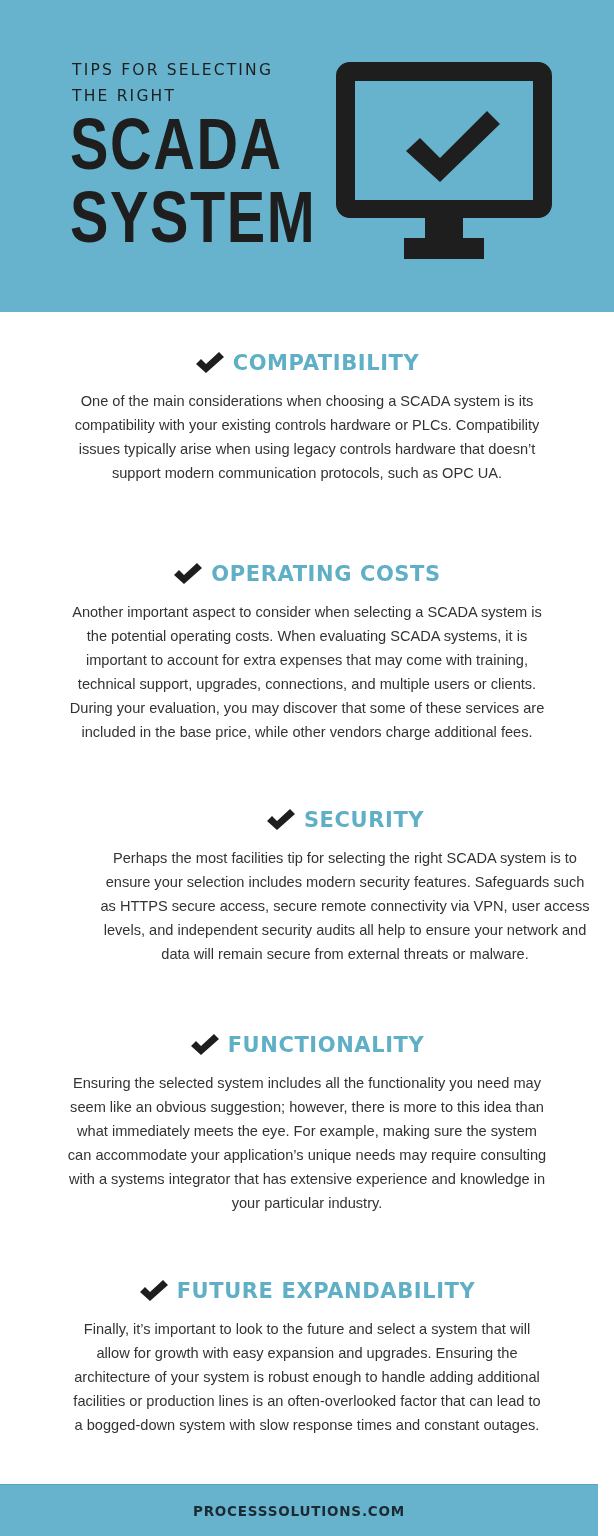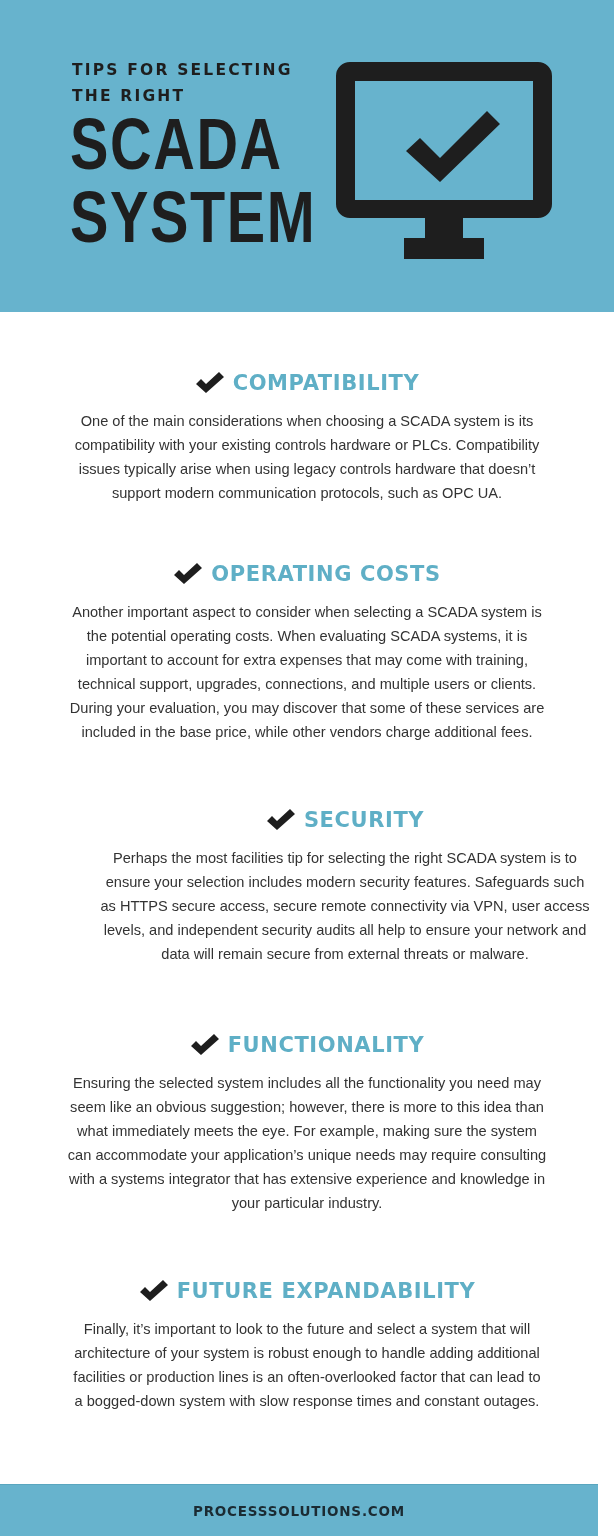--- a/index.html
+++ b/index.html
@@ -12,21 +12,21 @@
       font-family: "DejaVu Sans", "Liberation Sans", sans-serif;
     }
     .header {
       position: absolute; left: 0; top: 0;
       width: 614px; height: 312px;
       background: #67b3cd;
     }
     .kicker {
       position: absolute; left: 72px;
       font-family: "DejaVu Sans", sans-serif;
-      font-weight: bold;
+      font-weight: normal;
       font-size: 15.5px;
       letter-spacing: 2.2px;
       color: #1e1e1e;
       line-height: 1;
       white-space: nowrap;
     }
     .kicker.l1 { top: 63px; }
     .kicker.l2 { top: 89px; }
     .big {
       position: absolute; left: 70px;
@@ -95,21 +95,21 @@
 
   <svg class="monitor" viewBox="0 0 220 202">
     <path fill="#1e1e1e" fill-rule="evenodd" d="M16 2 H204 A14 14 0 0 1 218 16 V144 A14 14 0 0 1 204 158 H16 A14 14 0 0 1 2 144 V16 A14 14 0 0 1 16 2 Z
          M21 21 V140 H199 V21 Z"></path>
     <rect x="91" y="156" width="38" height="24" fill="#1e1e1e"></rect>
     <rect x="70" y="178" width="80" height="21" fill="#1e1e1e"></rect>
     <polygon fill="#1e1e1e" points="72,91 86,78 106,98 153,51 166,64 106,122"></polygon>
   </svg>
 </div>
 
-<div class="section" style="top:368px;">
+<div class="section" style="top:348px;">
   <div class="sec-head">
     <svg class="sec-check" viewBox="0 0 30 24">
       <polygon fill="#1e1e1e" points="1,13 6,8 11,13 24,1 29,6 11,22"></polygon>
     </svg>
     <span class="sec-title">COMPATIBILITY</span>
   </div>
   <div class="sec-body">
     <span>One of the main considerations when choosing a SCADA system is its</span>
     <span>compatibility with your existing controls hardware or PLCs. Compatibility</span>
     <span>issues typically arise when using legacy controls hardware that doesn’t</span>
@@ -169,20 +169,21 @@
 
 <div class="section" style="top:1276px;">
   <div class="sec-head">
     <svg class="sec-check" viewBox="0 0 30 24">
       <polygon fill="#1e1e1e" points="1,13 6,8 11,13 24,1 29,6 11,22"></polygon>
     </svg>
     <span class="sec-title">FUTURE EXPANDABILITY</span>
   </div>
   <div class="sec-body">
     <span>Finally, it’s important to look to the future and select a system that will</span>
+    <span>allow for growth with easy expansion and upgrades. Ensuring the</span>
     <span>architecture of your system is robust enough to handle adding additional</span>
     <span>facilities or production lines is an often-overlooked factor that can lead to</span>
     <span>a bogged-down system with slow response times and constant outages.</span>
   </div>
 </div>
 
 <div class="footer">
   <span class="footer-text">PROCESSSOLUTIONS.COM</span>
 </div>
 

